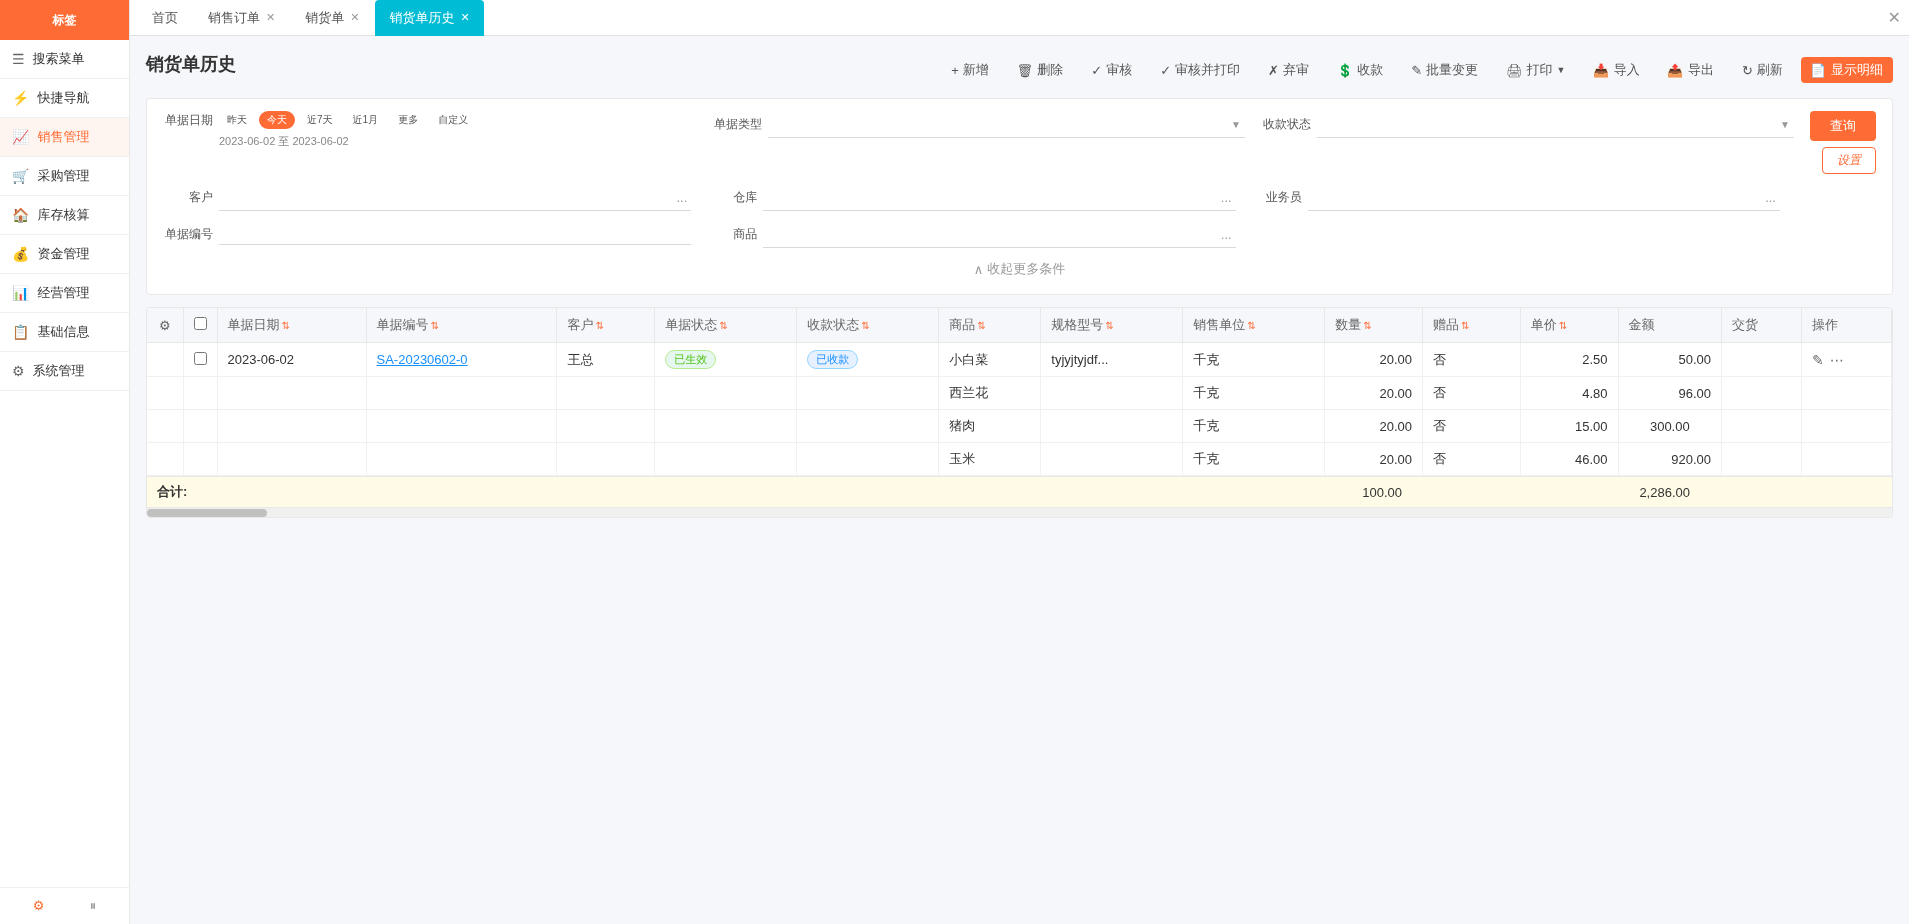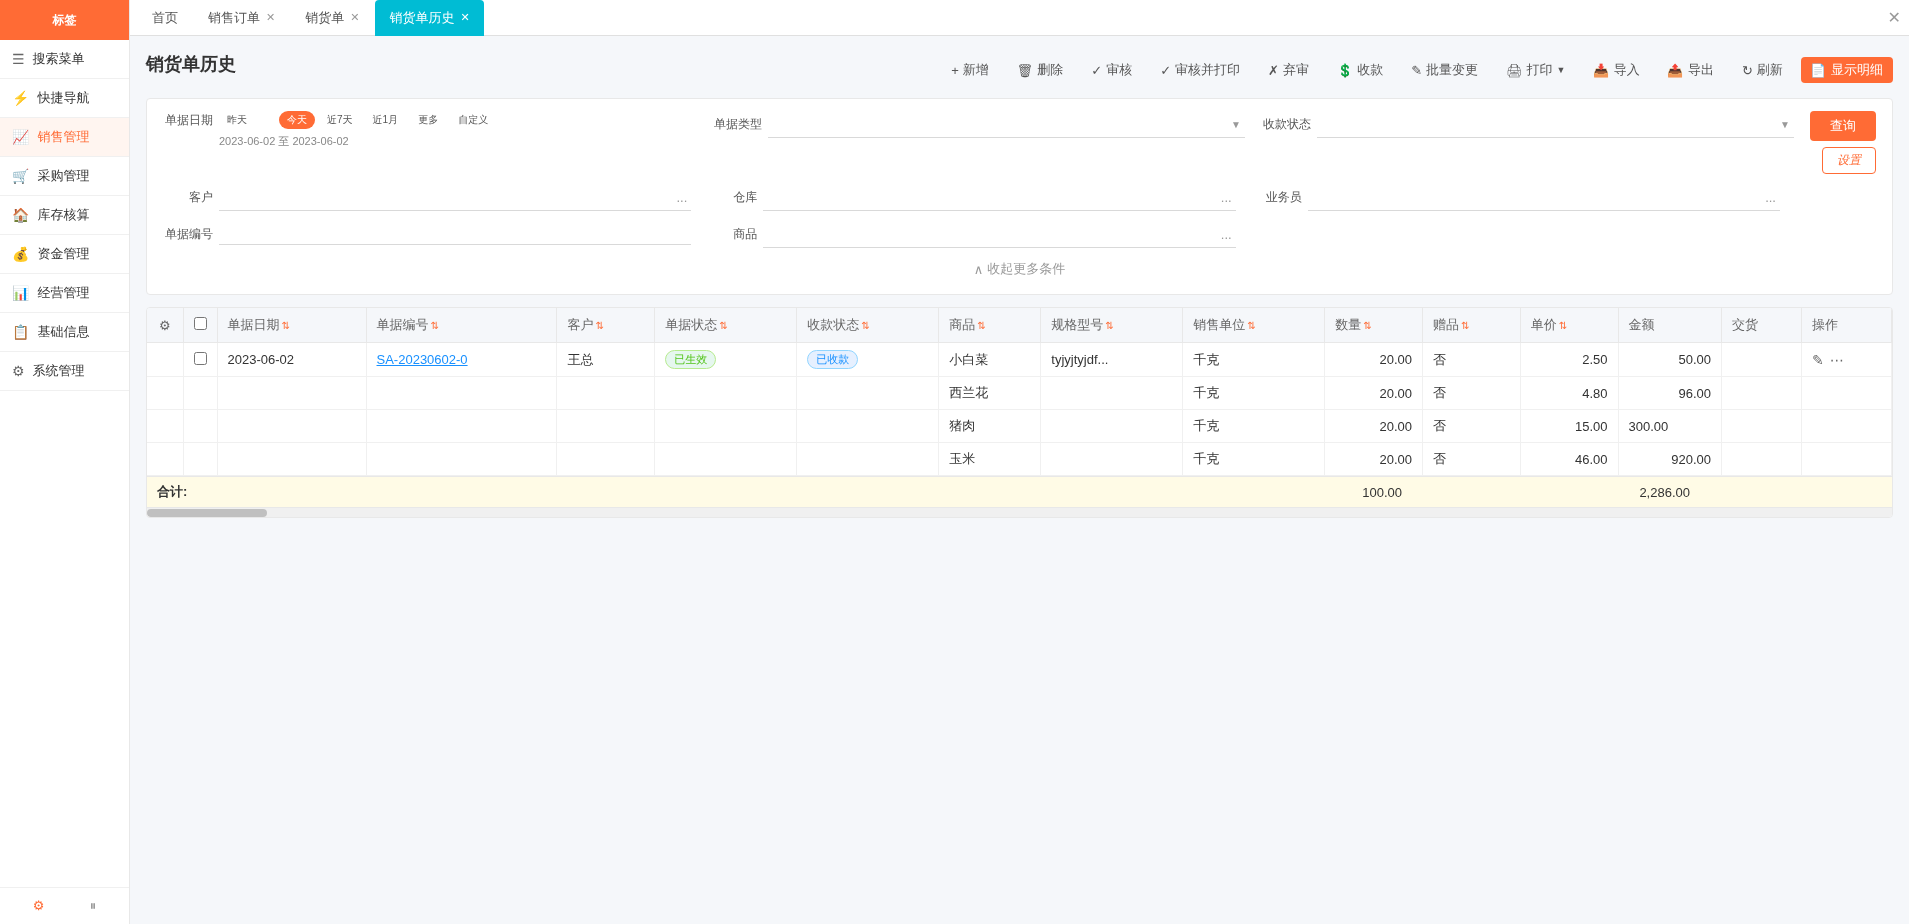--- a/index.html
+++ b/index.html
@@ -136,21 +136,20 @@
       padding: 2px 8px;
       cursor: pointer;
       color: #555;
       border-radius: 3px;
       font-size: 10px;
     }
     .date-tab.active {
       background: #ff6b35;
       color: #fff;
       border-radius: 10px;
-      margin-left: 20px;
     }
     .date-range { color: #888; font-size: 11px; }
     .filter-dots { color: #999; cursor: pointer; }
     .collapse-btn {
       display: flex;
       align-items: center;
       justify-content: center;
       color: #999;
       cursor: pointer;
       font-size: 12px;
@@ -652,21 +651,21 @@
     <td></td>
     <td></td>
     <td></td>
     <td></td>
     <td>猪肉</td>
     <td></td>
     <td>千克</td>
     <td style="text-align:right;">20.00</td>
     <td>否</td>
     <td style="text-align:right;">15.00</td>
-    <td style="text-align:left;">300.00</td>
+    <td style="text-align:center;">300.00</td>
     <td></td>
     <td></td>
   </tr>
             <tr>
     <td></td>
     <td style="text-align:center;"></td>
     <td></td>
     <td></td>
     <td></td>
     <td></td>

